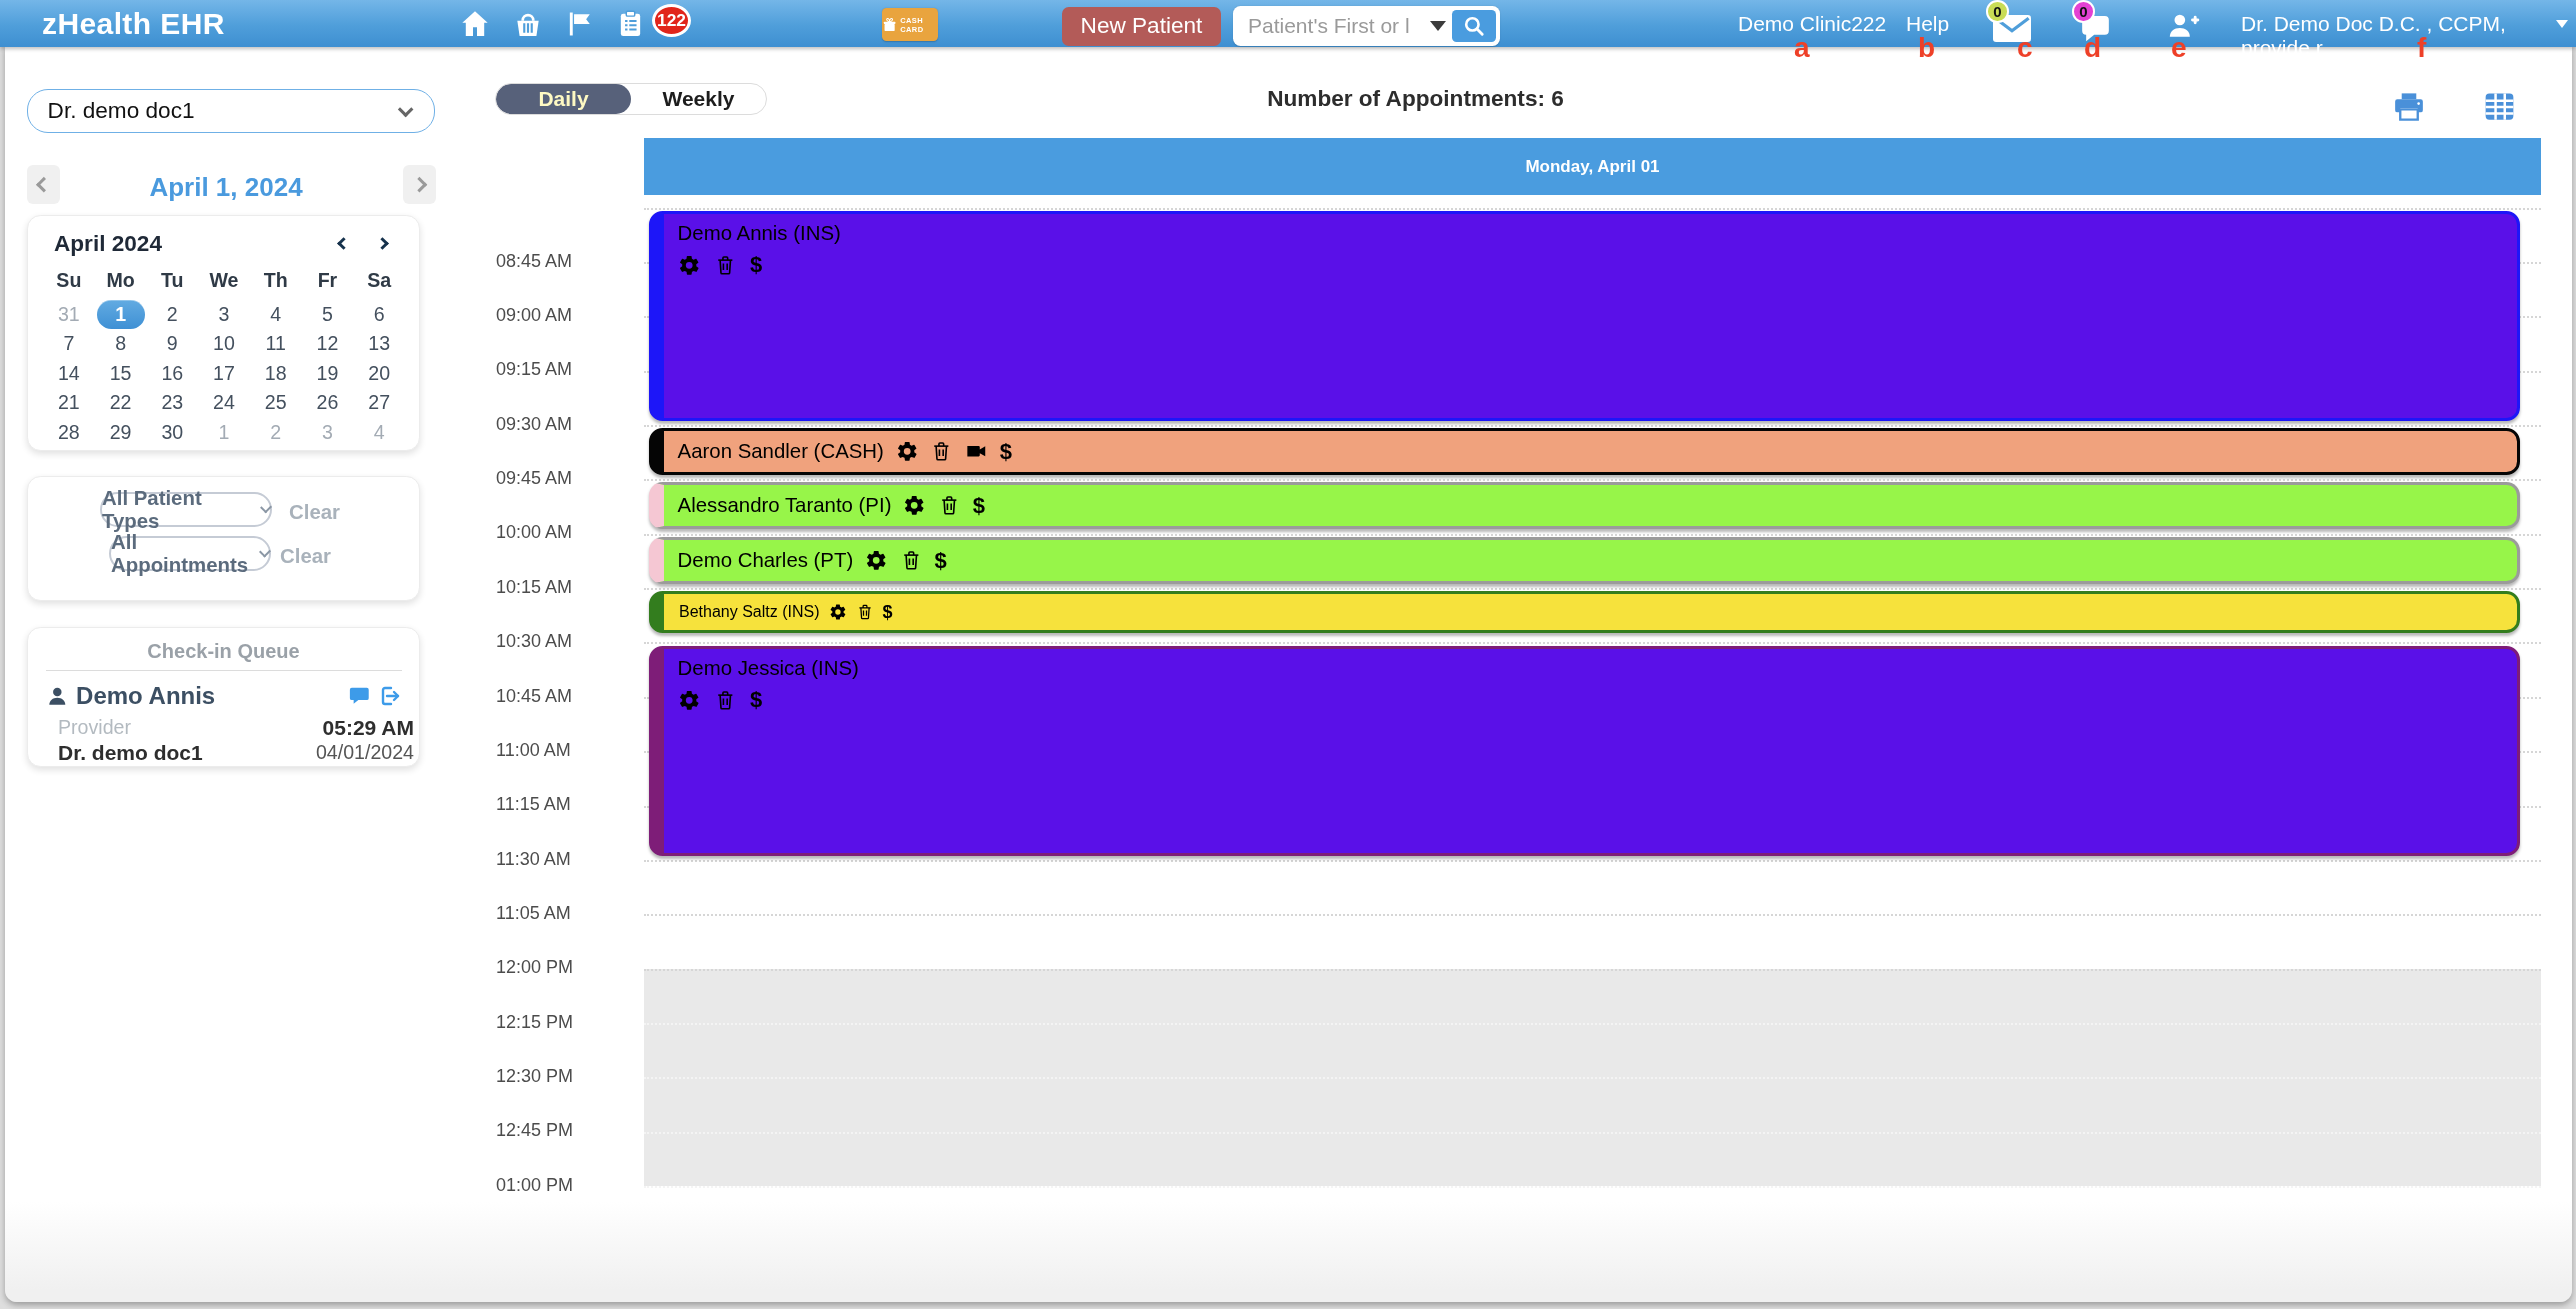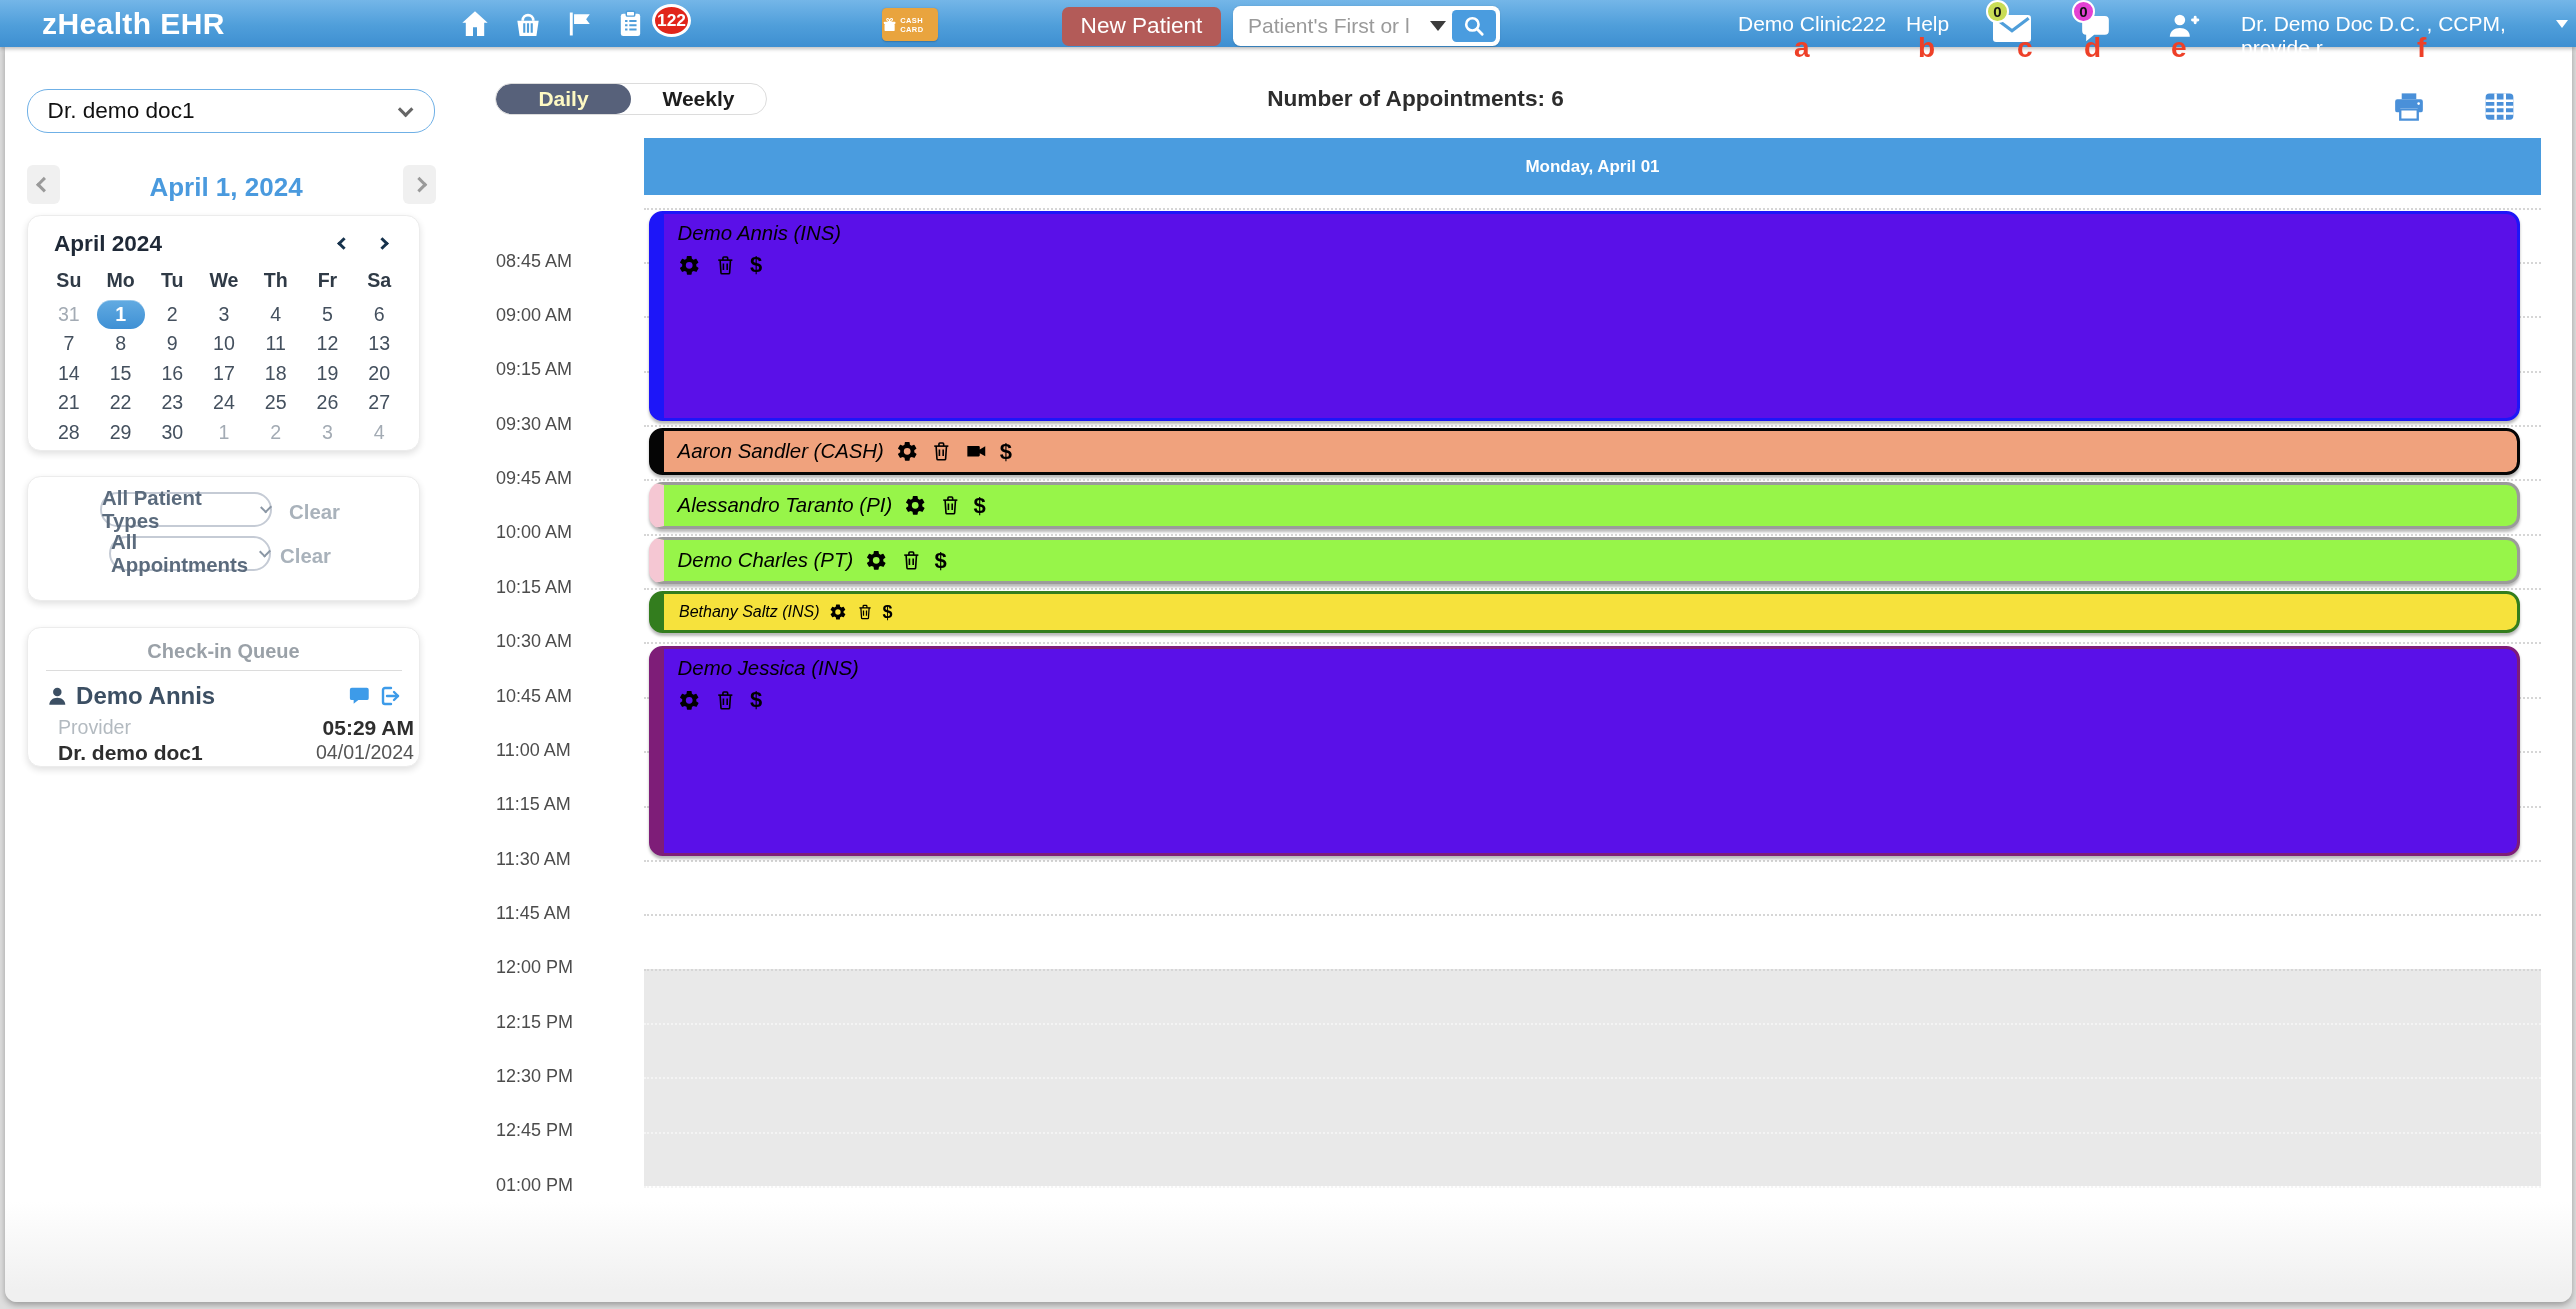--- a/index.html
+++ b/index.html
@@ -126,21 +126,21 @@
   .sched-clip{ position:absolute; left:0; top:0; width:2576px; height:1194px; overflow:hidden; }
   .daybar{ position:absolute; left:644px; top:138px; width:1897px; height:57px; background:#4a9cdf;
     color:#fff; font-size:17px; font-weight:bold; display:flex; align-items:center; justify-content:center;}
   .gridline{ position:absolute; left:644px; width:1897px; border-top:2.3px dotted #d6d6d6; }
   .gridline.light{ border-top-color:#f4f4f4; }
   .lunch{ position:absolute; left:644px; top:969px; width:1897px; height:217px; background:#e9e9e9;}
   .tlabel{ position:absolute; left:496px; width:136px; font-size:18px; color:#4c4c4c; }
 
   .appt{ position:absolute; left:649px; width:1871px; border-radius:13.6px; box-shadow:0 2.3px 3px rgba(0,0,0,.28); color:#000;}
   .appt .row{ display:flex; align-items:center; gap:13.6px; }
-  .appt .nm{ font-size:20.4px;font-style:italic; }
+  .appt .nm{ font-size:20.4px; }
   .appt.small .nm{ font-size:16px; }
   .appt .dollar{ font-size:22px; font-weight:bold; }
   .appt.small .dollar{ font-size:18px; }
   .appt svg.aicon{ width:22.6px; height:22.6px; }
   .appt.small svg.aicon{ width:18px; height:18px; }
 </style>
 </head>
 <body>
 
 <div class="content-panel"></div>
@@ -167,21 +167,21 @@
       <div class="tlabel" style="top: 631px;">10:30 AM</div>
       <div class="gridline" style="top: 697px;"></div>
       <div class="tlabel" style="top: 686px;">10:45 AM</div>
       <div class="gridline" style="top: 751px;"></div>
       <div class="tlabel" style="top: 740px;">11:00 AM</div>
       <div class="gridline" style="top: 806px;"></div>
       <div class="tlabel" style="top: 794px;">11:15 AM</div>
       <div class="gridline" style="top: 860px;"></div>
       <div class="tlabel" style="top: 849px;">11:30 AM</div>
       <div class="gridline" style="top: 914px;"></div>
-      <div class="tlabel" style="top: 903px;">11:45 AM</div>
+      <div class="tlabel" style="top: 903px;">11:05 AM</div>
       <div class="gridline" style="top: 969px;"></div>
       <div class="tlabel" style="top: 957px;">12:00 PM</div>
       <div class="gridline light" style="top: 1023px;"></div>
       <div class="tlabel" style="top: 1012px;">12:15 PM</div>
       <div class="gridline light" style="top: 1077px;"></div>
       <div class="tlabel" style="top: 1066px;">12:30 PM</div>
       <div class="gridline light" style="top: 1132px;"></div>
       <div class="tlabel" style="top: 1120px;">12:45 PM</div>
       <div class="gridline light" style="top: 1186px;"></div>
       <div class="tlabel" style="top: 1175px;">01:00 PM</div>

